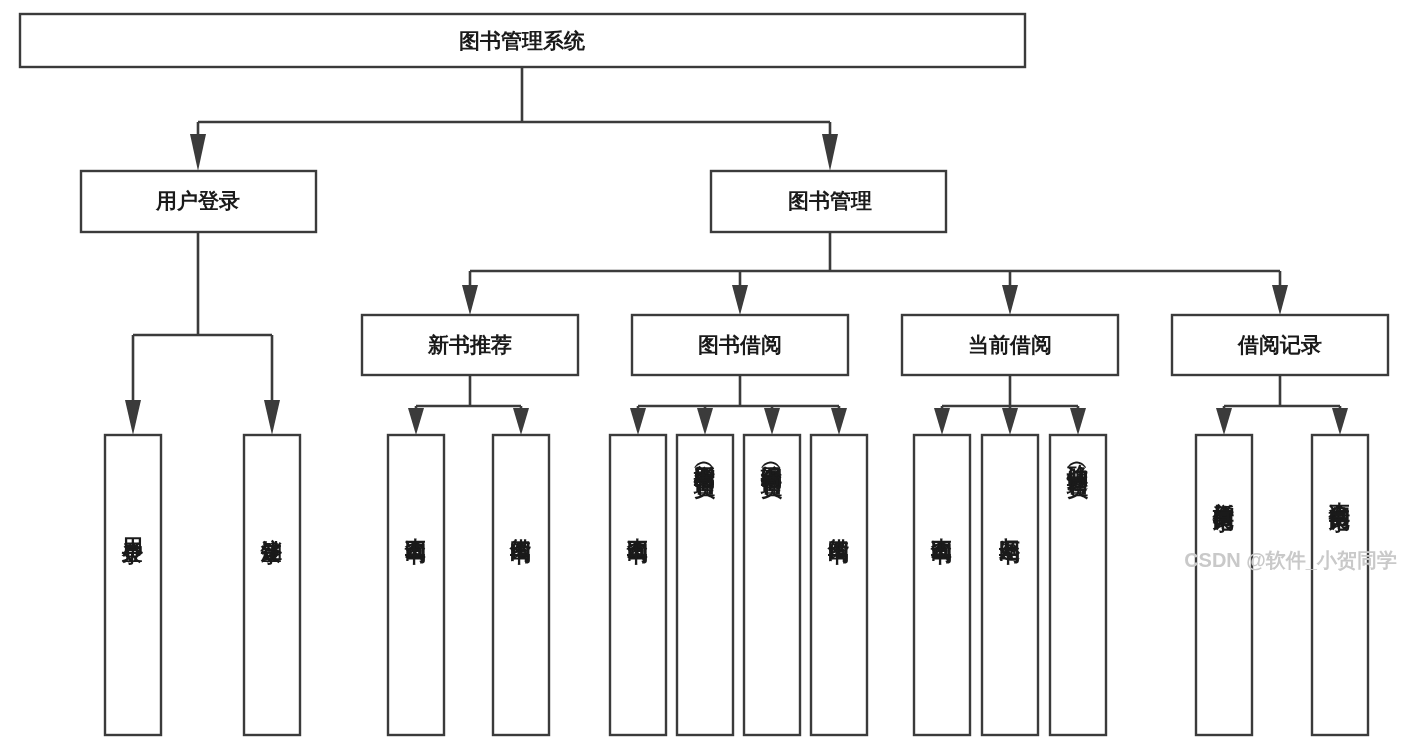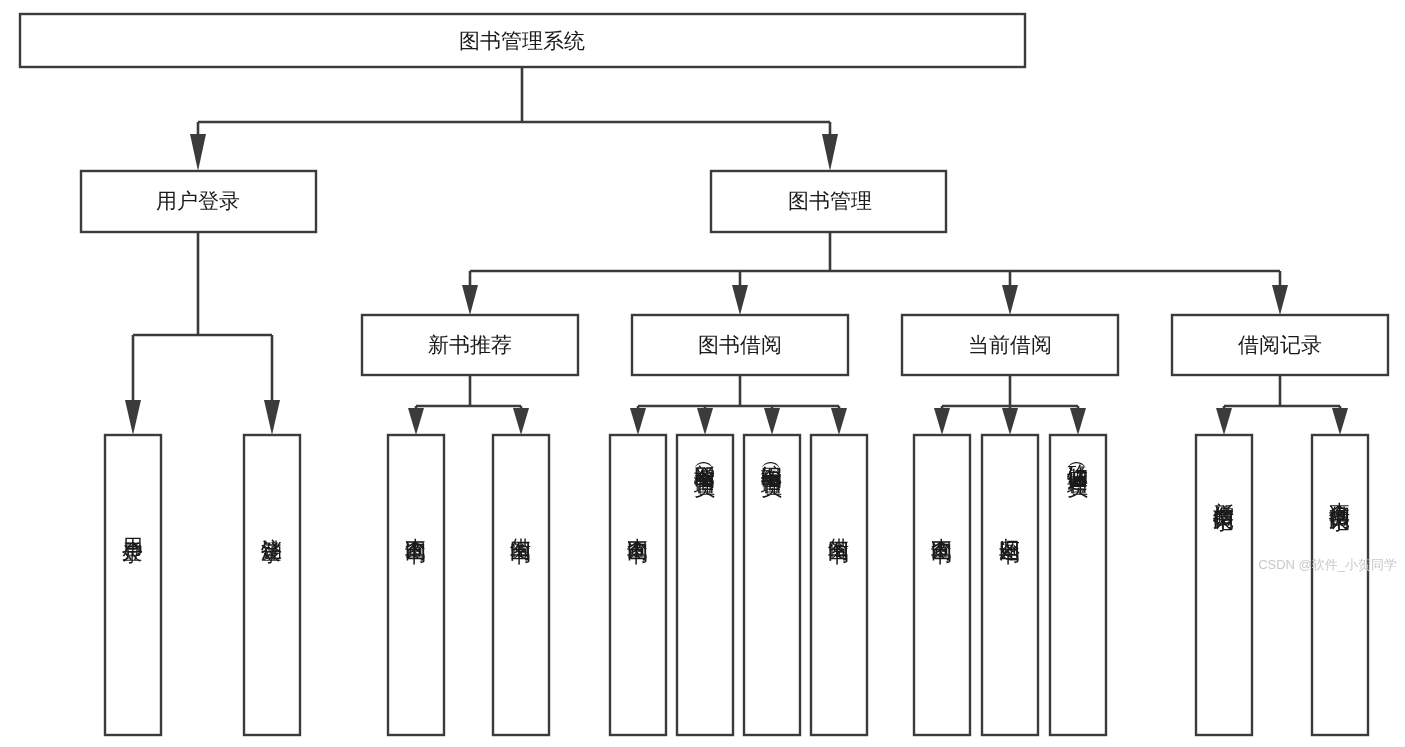--- a/index.html
+++ b/index.html
@@ -11,20 +11,21 @@
     width: 1405px;
     height: 747px;
     font-family: "Liberation Sans", "DejaVu Sans", sans-serif;
     overflow: hidden;
     position: relative;
   }
   #diagram-root {
     position: relative;
     width: 1405px;
     height: 580px;
+    font-weight: bold;
   }
   svg.flow {
     position: absolute;
     top: 0;
     left: 0;
     width: 1405px;
     height: 747px;
     display: block;
   }
   .node-box {
@@ -65,21 +66,21 @@
     line-height: 1;
     color: #1a1a1a;
     letter-spacing: 2px;
     white-space: nowrap;
   }
   .watermark {
     position: absolute;
     right: 8px;
     bottom: 6px;
     font-family: "Liberation Sans", "DejaVu Sans", sans-serif;
-    font-size: 13px;
+    font-size: 20px;
     color: #c9c9c9;
     white-space: nowrap;
     user-select: none;
   }
 </style>
 </head>
 <body>
 
 <div id="diagram-root">
 

